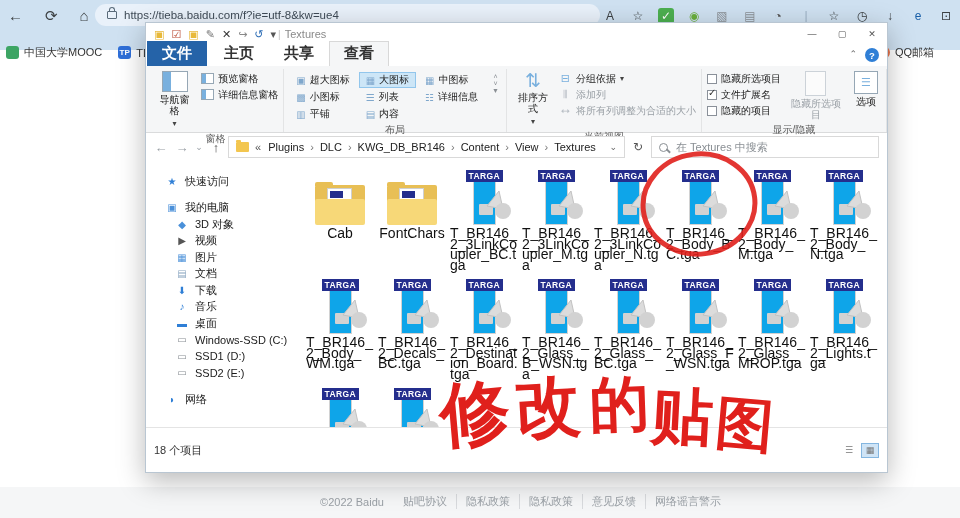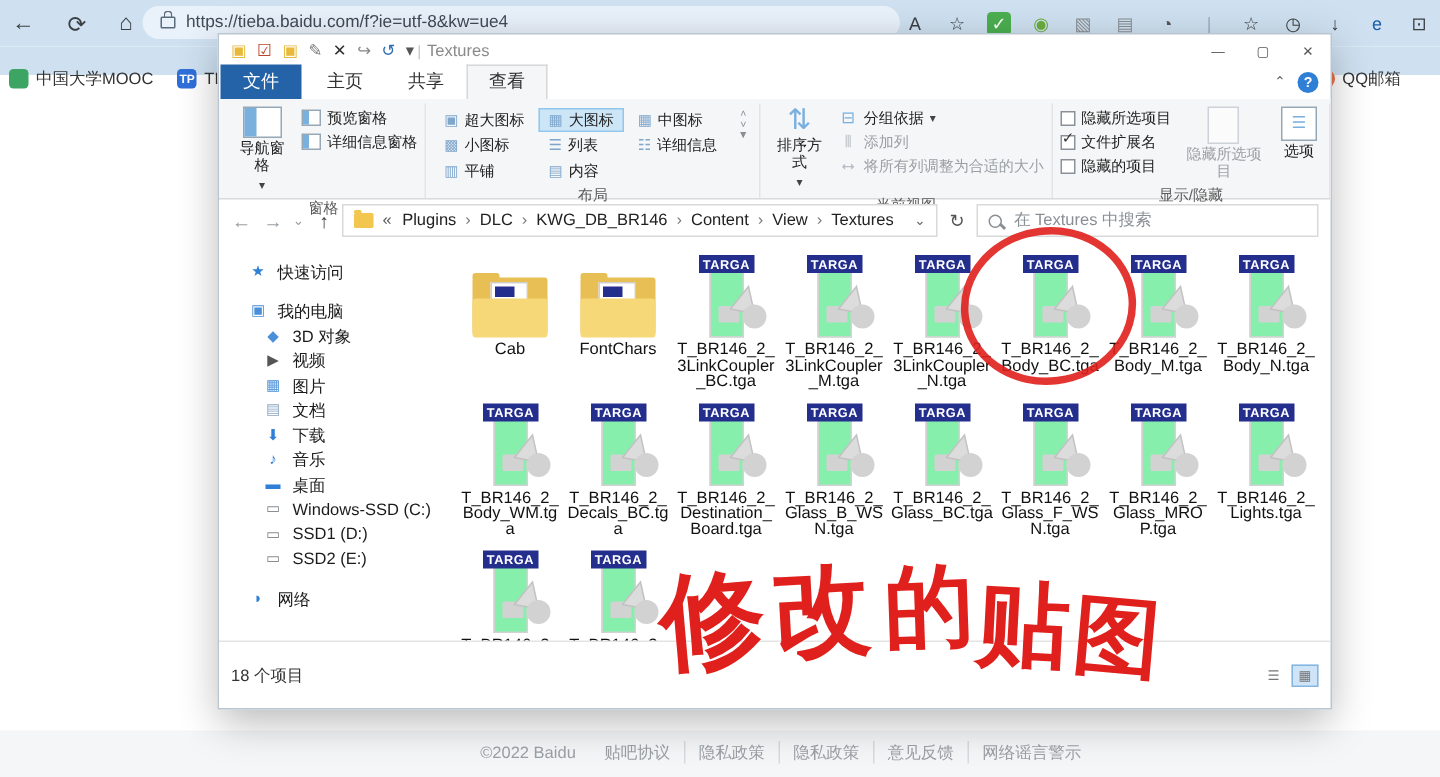--- a/index.html
+++ b/index.html
@@ -42,21 +42,21 @@
   .titlebar{height:22px;display:flex;align-items:center;padding-left:8px;flex-shrink:0;}
   .qat{display:flex;align-items:center;gap:7px;font-size:11px;}
   .qat .qicon{cursor:default;line-height:1;}
   .qat-sep{color:#c5c5c5;font-size:10px;margin:0 2px;}
   .win-title{color:#8a8a8a;font-size:11px;margin-left:2px;}
   .win-controls{margin-left:auto;display:flex;height:22px;}
   .win-controls .wc{width:30px;display:flex;align-items:center;justify-content:center;
                     font-size:9px;color:#555;cursor:default;}
   
   .tabsrow{height:21px;display:flex;align-items:flex-end;padding-left:1px;position:relative;flex-shrink:0;}
-  .tab{padding:3px 15px 3px;font-size:12px;color:#333;cursor:default;}
+  .tab{padding:3px 15px 3px;font-size:15px;color:#333;cursor:default;font-weight:bold;}
   .tab.file-tab{background:#2563a8;color:#fff;margin-right:2px;}
   .tab.active{background:#f5f6f7;border:1px solid #d8d8d8;border-bottom:none;padding:2px 14px 3px;}
   .ribbon-collapse{position:absolute;right:30px;top:4px;font-size:9px;color:#666;}
   .help-btn{position:absolute;right:8px;top:3px;width:14px;height:14px;border-radius:50%;background:#2f7fd6;
             color:#fff;font-size:9.5px;font-weight:bold;display:flex;align-items:center;justify-content:center;}
   
   .ribbon{height:67px;background:#f5f6f7;border-bottom:1px solid #dadbdc;display:flex;
           padding:3px 0 0 2px;box-sizing:border-box;flex-shrink:0;}
   .rgroup{display:flex;flex-direction:column;padding:0 5px;border-right:1px solid #e3e4e5;}
   .rgroup-content{flex:1;display:flex;align-items:flex-start;gap:5px;}
@@ -116,22 +116,22 @@
   .navpane{width:152px;flex-shrink:0;padding-top:12px;font-size:11px;color:#1b1b1b;}
   .nav-item{display:flex;align-items:center;height:16.5px;padding-left:20px;gap:7px;cursor:default;}
   .nav-item.lv1{padding-left:30px;}
   .nav-item.gap{margin-top:10px;}
   .nico{width:12px;text-align:center;font-size:10px;flex-shrink:0;}
   
   .files{flex:1;position:relative;padding:8px 0 0 6px;overflow:hidden;}
   .fgrid{display:grid;grid-template-columns:repeat(8,72px);row-gap:8px;}
   .file-item{width:72px;display:flex;flex-direction:column;align-items:center;cursor:default;}
   .ficon{height:56px;display:flex;align-items:flex-end;justify-content:center;position:relative;margin-bottom:3px;}
-  .flabel{font-size:11px;line-height:10.5px;text-align:center;color:#111;word-break:break-all;max-width:68px;}
-  .tga-page{width:23px;height:52px;background:#86efac;border:1px solid #d2d2d2;position:relative;box-sizing:border-box;}
+  .flabel{font-size:14px;line-height:10.5px;text-align:left;color:#111;word-break:break-all;max-width:68px;}
+  .tga-page{width:23px;height:52px;background:#0ea5e9;border:1px solid #d2d2d2;position:relative;box-sizing:border-box;}
   .tga-page:before{content:"";position:absolute;top:-1px;right:-1px;width:0;height:0;
                    border-left:8px solid transparent;border-top:8px solid #e4e4e4;}
   .tga-page svg{position:absolute;left:3px;bottom:3px;}
   .badge{position:absolute;top:-4px;left:-8px;background:#242e8d;color:#fff;font-size:8.5px;font-weight:bold;
          padding:1px 3px;letter-spacing:.4px;}
   .file-item:not(.folder) .folder-wrap{display:none;}
   .folder-wrap{width:52px;height:44px;position:relative;}
   .folder-back{position:absolute;left:1px;top:4px;width:50px;height:38px;background:#e8bf55;border-radius:2px;}
   .folder-back:before{content:"";position:absolute;top:-3px;left:0;width:18px;height:4px;background:#e8bf55;
                       border-radius:2px 2px 0 0;}

